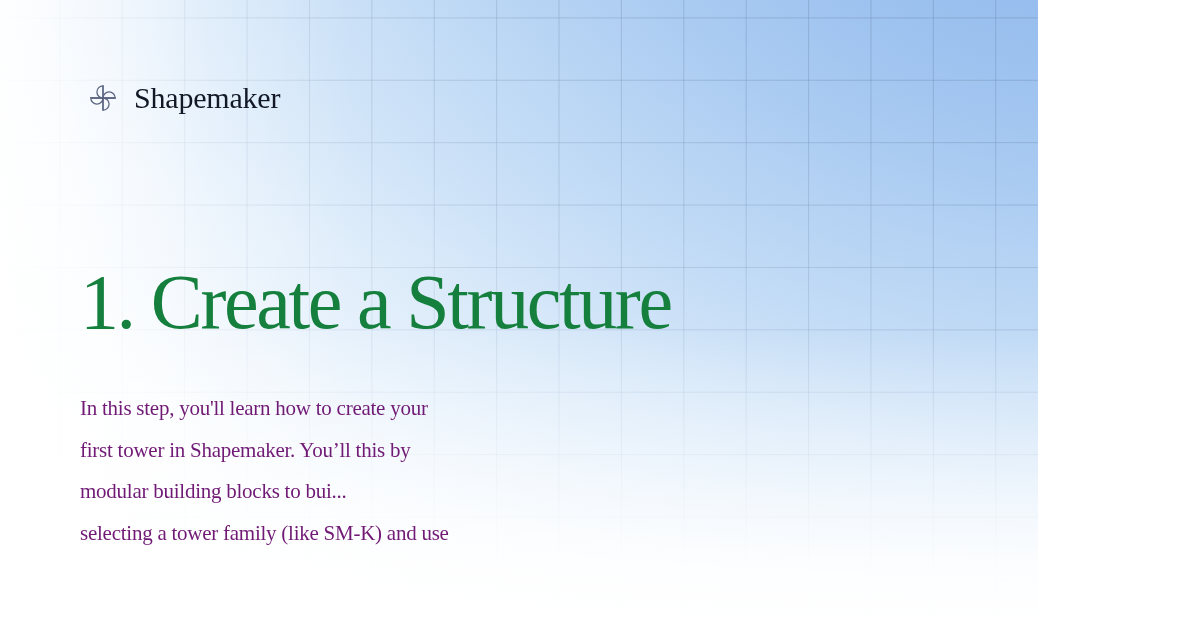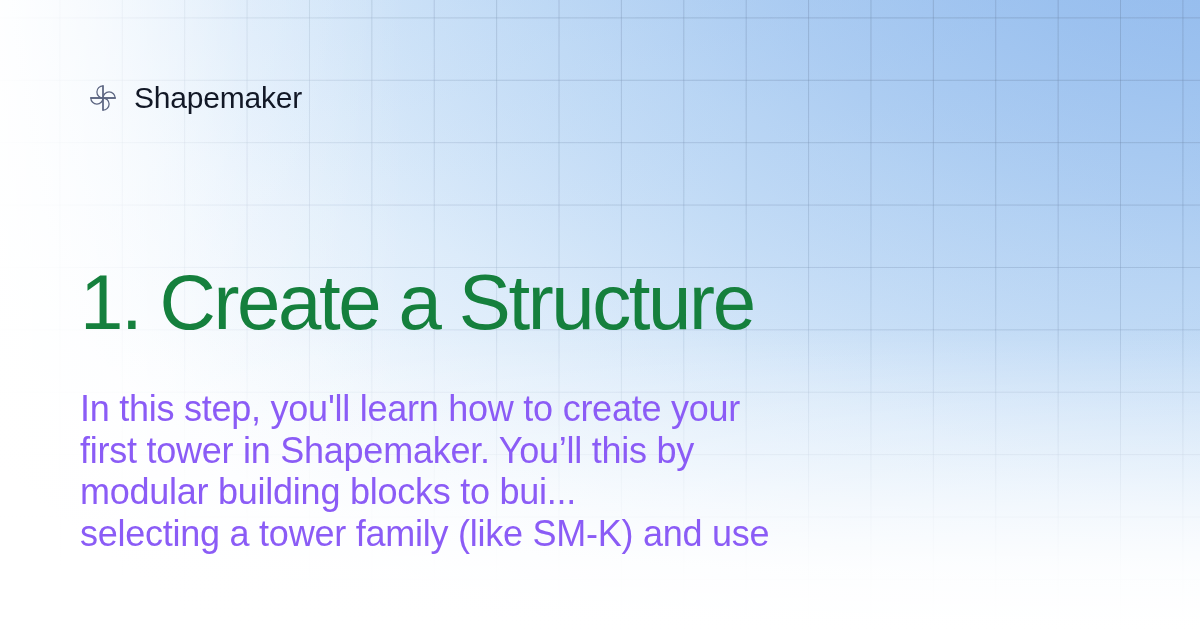--- a/index.html
+++ b/index.html
@@ -5,24 +5,24 @@
   * { margin:0; padding:0; box-sizing:border-box; }
 
   html, body {
     width:1200px; height:630px;
     overflow:hidden;
     background:#ffffff;
   }
 
   .card {
     position:relative;
-    width:1200px; height:630px;
+    width:1038px; height:630px;
     background:#ffffff;
     overflow:hidden;
-    font-family:Liberation Sans, sans-serif;
+    font-family:Liberation Serif, serif;
     -webkit-font-smoothing:antialiased;
   }
 
   
   .bg-gradient {
     position:absolute; inset:0;
     background:
       radial-gradient(125% 150% at 102% -12%,
         #92b9ed 0%,
         #9cc1ef 14%,
@@ -127,25 +127,25 @@
     letter-spacing:-2.4px;
     line-height:1;
     color:#15803d;
     white-space:nowrap;
   }
 
   .body-copy {
     position:absolute;
     left:80px; top:388px;
     width:800px;
-    font-size:36px;
+    font-size:21px;
     font-weight:400;
     line-height:41.5px;
     letter-spacing:-0.25px;
-    color:#8b5cf6;
+    color:#701a75;
   }
   .body-copy .line { display:block; white-space:nowrap; }
 </style>
 </head>
 <body>
 
 <div class="card">
 
   <div class="bg-gradient"></div>
   <div class="bg-gradient-2"></div>

